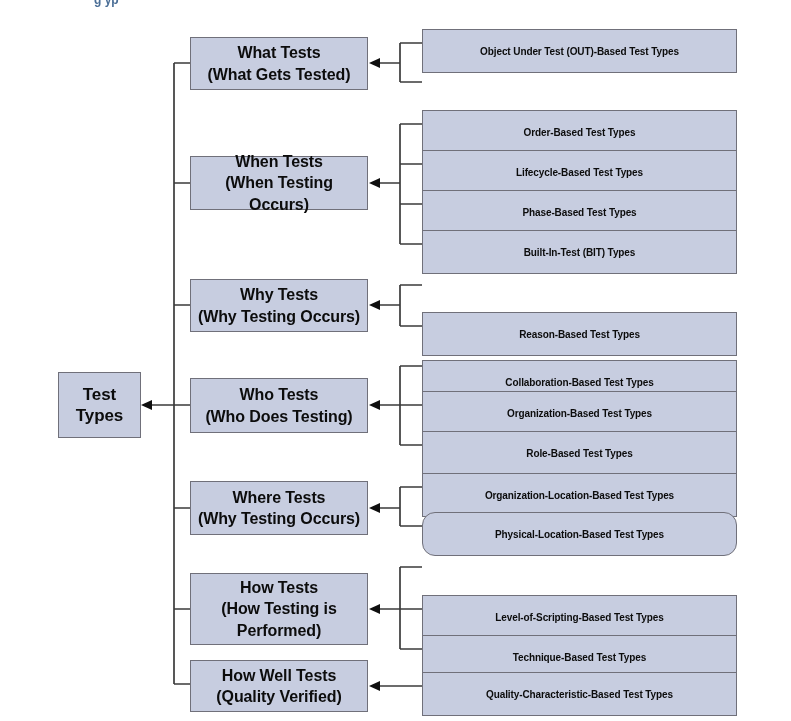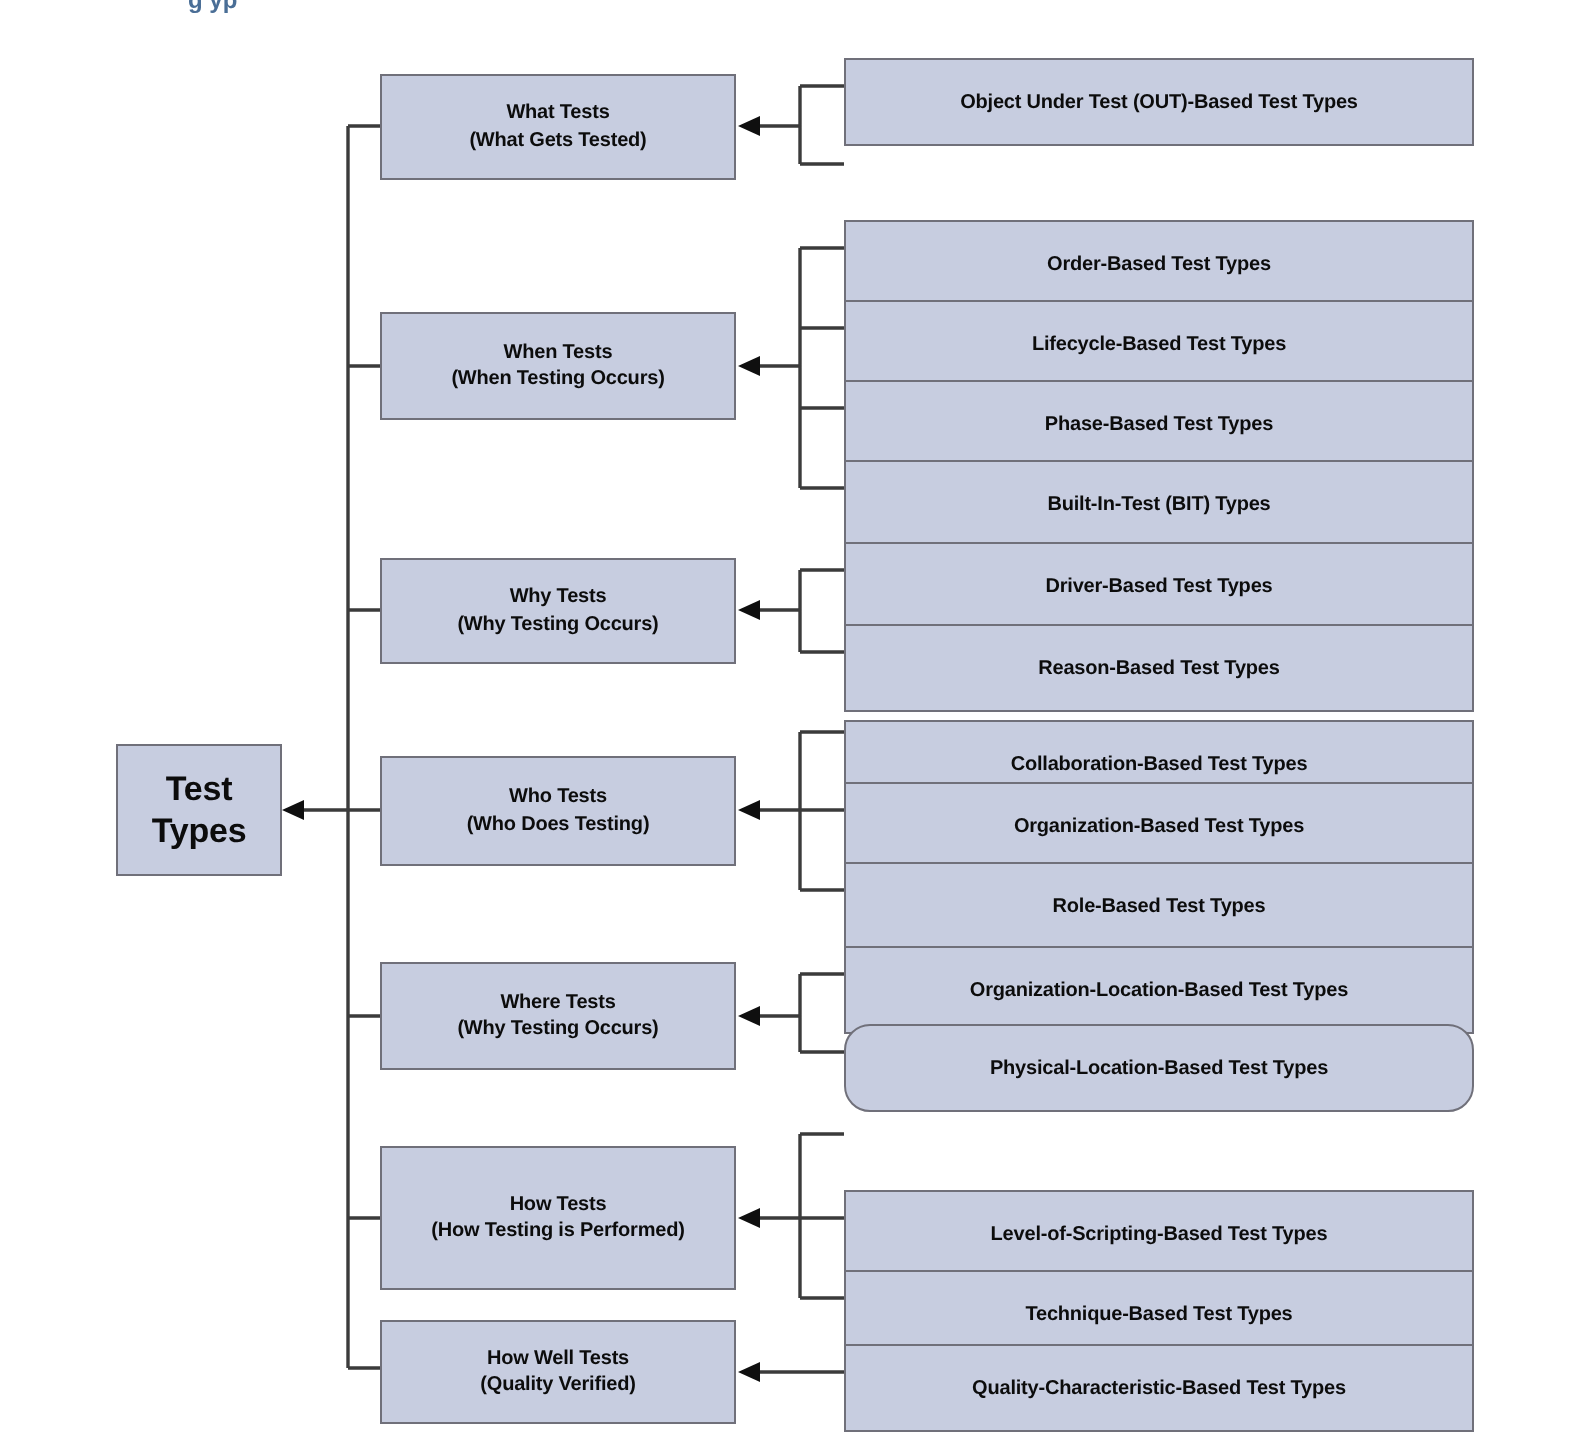--- a/index.html
+++ b/index.html
@@ -8,21 +8,21 @@
     overflow:hidden;font-family:"Liberation Sans",sans-serif;
   }
   .connectors{position:absolute;left:0;top:0;}
   .box{
     position:absolute;background:#c7cde0;border:1px solid #70707a;
     display:flex;align-items:center;justify-content:center;flex-direction:column;
     text-align:center;color:#0c0c0c;font-weight:bold;box-sizing:border-box;
     letter-spacing:-0.1px;
   }
   .root{left:58px;top:372px;width:83px;height:66px;font-size:17px;line-height:1.25;padding:0 12px;}
-  .mid{left:190px;width:178px;font-size:10px;line-height:1.32;padding:16px 6px;}
+  .mid{left:190px;width:178px;font-size:16px;line-height:1.32;padding:16px 6px;}
   .leaf{left:422px;width:315px;height:44px;font-size:10px;line-height:1.1;padding:0 4px;}
   .fragment{
     position:absolute;left:94px;top:-7px;height:15px;overflow:hidden;
     color:#4a6e96;font-size:12px;font-weight:bold;
   }
 </style>
 </head>
 <body>
 
 <div class="canvas">
@@ -85,21 +85,20 @@
   <div class="box mid" style="top:660px;height:52px;">
     <div>How Well Tests</div>
     <div>(Quality Verified)</div>
   </div>
 
   <div class="box leaf" style="top:29px;">Object Under Test (OUT)-Based Test Types</div>
   <div class="box leaf" style="top:110px;">Order-Based Test Types</div>
   <div class="box leaf" style="top:150px;">Lifecycle-Based Test Types</div>
   <div class="box leaf" style="top:190px;">Phase-Based Test Types</div>
   <div class="box leaf" style="top:230px;">Built-In-Test (BIT) Types</div>
-  <div class="box leaf" style="top:271px;">Driver-Based Test Types</div>
   <div class="box leaf" style="top:312px;">Reason-Based Test Types</div>
   <div class="box leaf" style="top:360px;">Collaboration-Based Test Types</div>
   <div class="box leaf" style="top:391px;">Organization-Based Test Types</div>
   <div class="box leaf" style="top:431px;">Role-Based Test Types</div>
   <div class="box leaf" style="top:473px;">Organization-Location-Based Test Types</div>
   <div class="box leaf" style="top:512px;border-radius:13px;">Physical-Location-Based Test Types</div>
   <div class="box leaf" style="top:553px;margin-top:45px;">Automation-Based Test Types</div>
   <div class="box leaf" style="top:595px;">Level-of-Scripting-Based Test Types</div>
   <div class="box leaf" style="top:635px;">Technique-Based Test Types</div>
   <div class="box leaf" style="top:672px;">Quality-Characteristic-Based Test Types</div>

